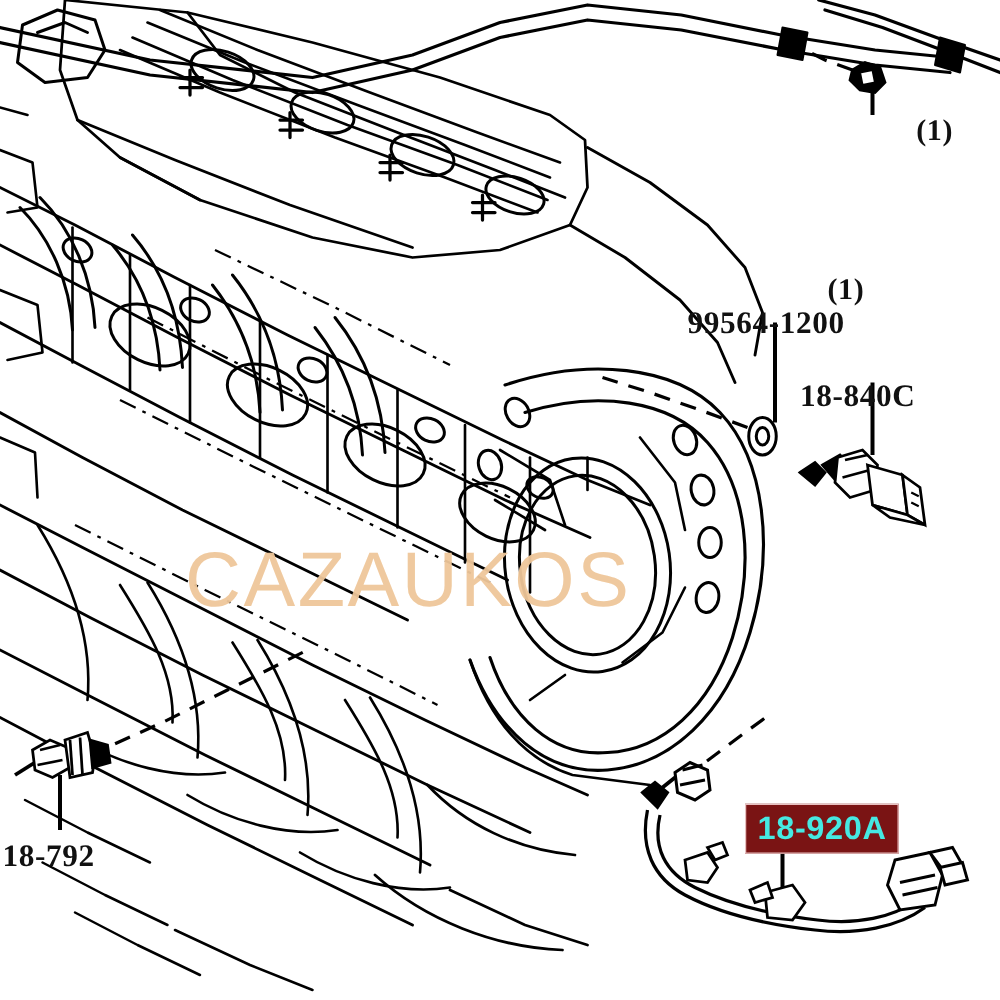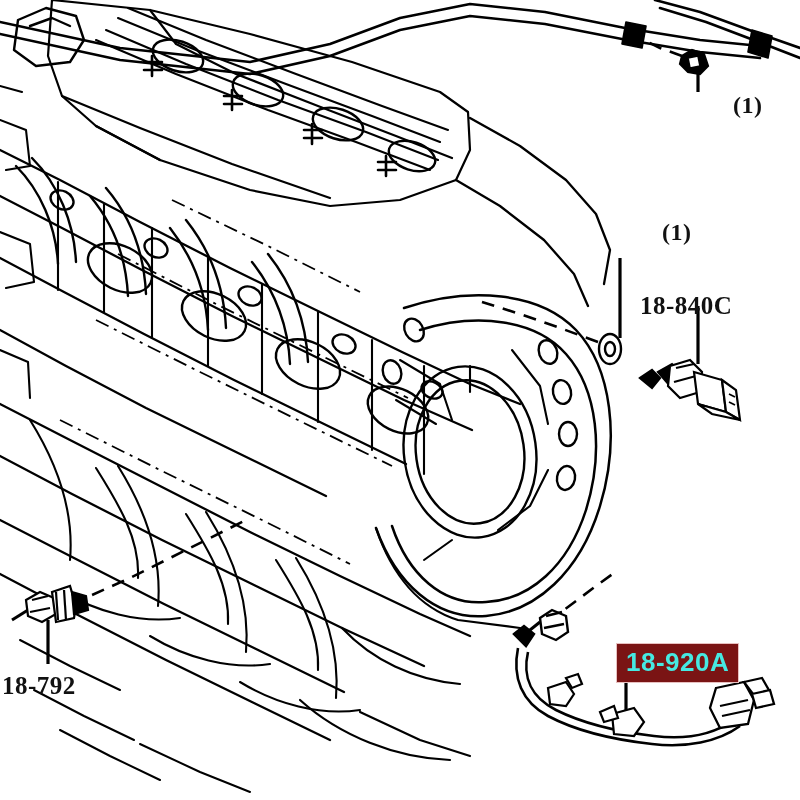--- a/index.html
+++ b/index.html
@@ -350,24 +350,26 @@
         <path d="M 716 688 L 744 682 L 754 700 L 748 724 L 720 728 L 710 708 Z" fill="#ffffff"></path>
         <path d="M 720 706 L 748 700"></path>
         <path d="M 722 716 L 750 710"></path>
         <path d="M 744 682 L 762 678 L 770 692 L 756 698 Z" fill="#ffffff"></path>
         <path d="M 752 694 L 770 690 L 774 704 L 756 708 Z" fill="#ffffff"></path>
       </g>
     </g>
 
   </svg>
 
+  <div id="watermark" style="color: rgb(239, 199, 154);">CAZAUKOS</div>
 
   <div class="callout qty" style="left:733px; top:92px;">(1)</div>
 
   <div class="callout qty" style="left:662px; top:219px;">(1)</div>
-
-  <div class="callout num" style="left:640px; top:292px;">18-840C</div>
+  <div class="callout num" style="left:550px; top:245px;">99564-1200</div>
+
+  <div class="callout num" style="left:640px; top:304px;">18-840C</div>
 
   <div class="callout num" style="left:2px; top:672px;">18-792</div>
 
-  <div class="callout highlight" id="hl-label" style="left: 616px; top: 643px; background: rgb(122, 20, 20); color: rgb(70, 233, 226);">18-920A</div>
+  <div class="callout highlight" id="hl-label" style="left: 596px; top: 643px; background: rgb(122, 20, 20); color: rgb(70, 233, 226);">18-920A</div>
 
 </div>
 
 </body></html>

